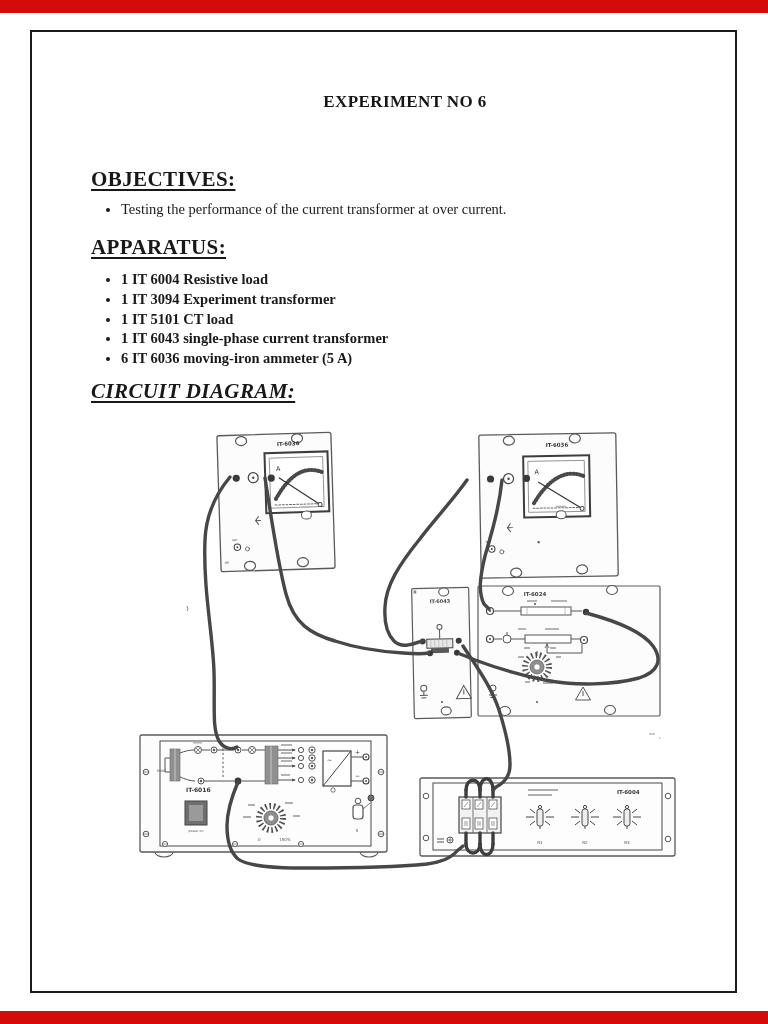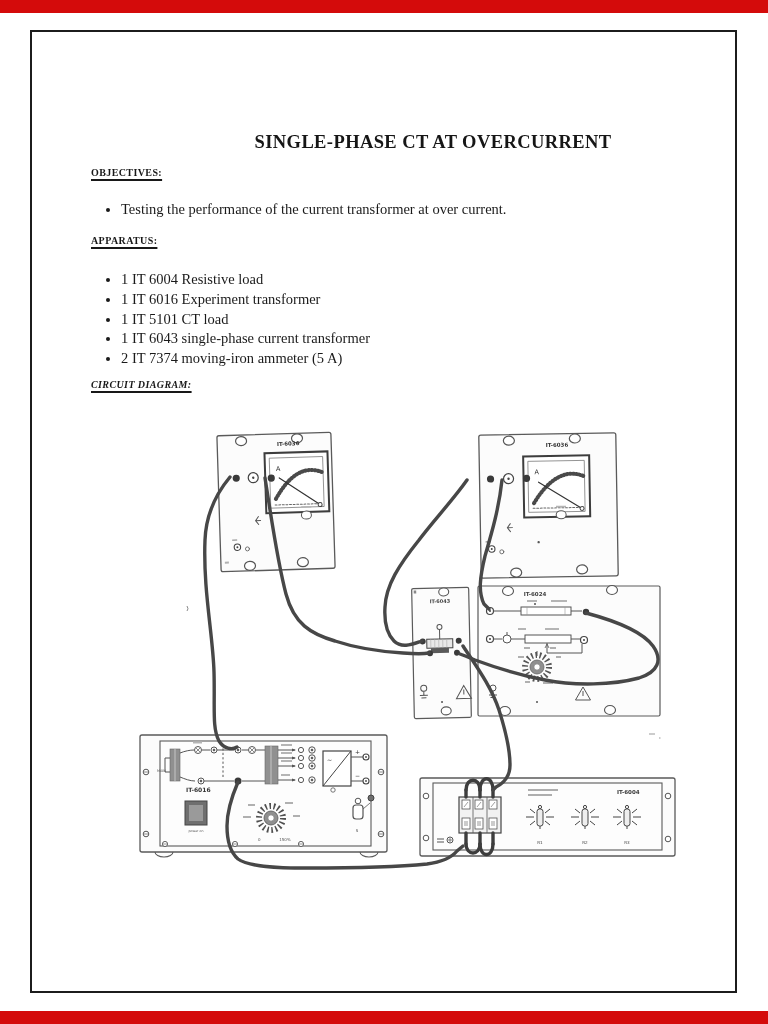--- a/index.html
+++ b/index.html
@@ -7,56 +7,56 @@
           font-family:"Liberation Serif",serif;color:#111;}
   .red-bar{position:absolute;left:0;width:768px;height:13px;}
   .red-bar.top{top:0;}
   .red-bar.bottom{top:1011px;}
   .page{position:absolute;left:30px;top:30px;width:703px;height:959px;
         border:2px solid #1c1c1c;background:#fff;}
   .doc-title{position:absolute;top:60px;left:373px;transform:translateX(-50%);
              font-size:17px;font-weight:bold;letter-spacing:.4px;white-space:nowrap;color:#161616;}
   .doc-subtitle{position:absolute;top:100px;left:401px;transform:translateX(-50%);
              font-size:18.5px;font-weight:bold;letter-spacing:.4px;white-space:nowrap;color:#161616;}
-  .sec-heading{position:absolute;left:59px;font-size:10px;font-weight:bold;letter-spacing:.4px;
+  .sec-heading{position:absolute;left:59px;font-size:21px;font-weight:bold;letter-spacing:.4px;
              text-decoration:underline;text-decoration-thickness:1.5px;text-underline-offset:3px;color:#181818;}
   .h-objectives{top:135px;}
   .h-apparatus{top:203px;text-align:center;}
   .h-circuit{top:347px;font-style:italic;}
   ul.doc-list{position:absolute;margin:0;padding-left:89px;list-style:disc;font-size:14.5px;color:#1a1a1a;}
   ul.objectives-list{top:168px;}
-  ul.apparatus-list{top:238px;}
+  ul.apparatus-list{top:238px;font-weight:bold;}
   ul.doc-list li{line-height:19.8px;}
   ul.objectives-list li{line-height:18px;}
   .diagram-wrap{position:absolute;left:103px;top:388px;width:560px;height:470px;}
   svg text{font-family:"DejaVu Sans",sans-serif;}
 </style>
 </head>
 <body>
 
 <div class="screen">
 
   <div class="red-bar top" style="background:#d40b0b;"></div>
 
   <div class="page">
 
-    <div class="doc-subtitle">SINGLE-PHASE CT AT OVERCURRENT</div>
+    <div class="doc-title">EXPERIMENT NO 6</div>
 
     <div class="sec-heading h-objectives">OBJECTIVES:</div>
     <ul class="doc-list objectives-list">
       <li>Testing the performance of the current transformer at over current.</li>
     </ul>
 
     <div class="sec-heading h-apparatus">APPARATUS:</div>
     <ul class="doc-list apparatus-list">
       <li>1 IT 6004 Resistive load</li>
-      <li>1 IT 6016 Experiment transformer</li>
+      <li>1 IT 3094 Experiment transformer</li>
       <li>1 IT 5101 CT load</li>
       <li>1 IT 6043 single-phase current transformer</li>
-      <li>2 IT 7374 moving-iron ammeter (5 A)</li>
+      <li>6 IT 6036 moving-iron ammeter (5 A)</li>
     </ul>
 
     <div class="sec-heading h-circuit">CIRCUIT DIAGRAM:</div>
 
     <div class="diagram-wrap">
     <svg width="560" height="470" viewBox="0 0 560 470">
 
       <g transform="rotate(-1.8 141 82)" stroke-linecap="round">
         <rect x="84" y="14" width="114" height="136" rx="2" fill="#fcfcfc" stroke="#5a5a5a" stroke-width="1.3"></rect>
         <ellipse cx="108" cy="20" rx="5.5" ry="4.5" fill="#fff" stroke="#555" stroke-width="1.2"></ellipse>

